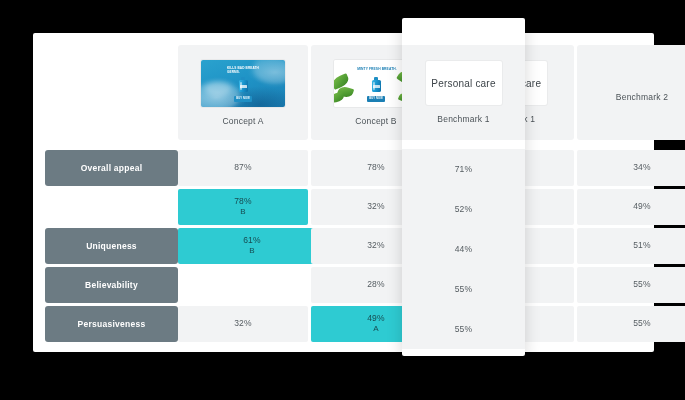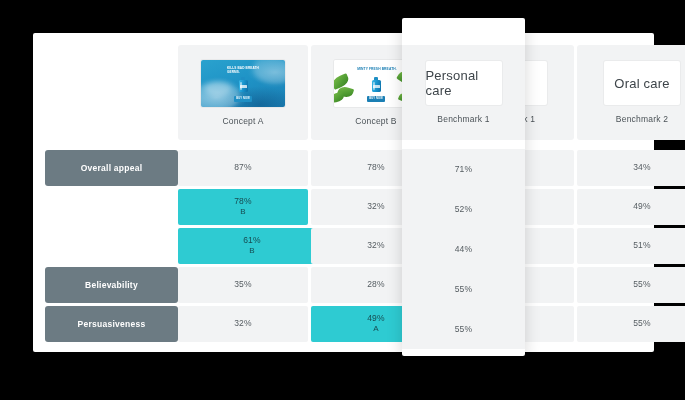--- a/index.html
+++ b/index.html
@@ -82,21 +82,21 @@
 
   
   .bm-box {
     width: 76px;
     height: 44px;
     background: #ffffff;
     border-radius: 2px;
     display: flex;
     align-items: center;
     justify-content: center;
-    font-size: 13px;
+    font-size: 10px;
     color: #3d4449;
     letter-spacing: 0.2px;
     box-shadow: 0 0 0 1px rgba(0,0,0,0.03);
   }
 
   
   .row {
     position: absolute;
     left: 0;
     width: 100%;
@@ -368,21 +368,20 @@
                 <div class="btn-now">BUY NOW</div>
               </div>
             </div>
             <div class="thumb-cap">Concept B</div>
           </div>
           <div class="hdr-cell" style="left: 399px; width: 130px;">
             <div class="bm-box">Personal care</div>
             <div class="thumb-cap">Benchmark 1</div>
           </div>
           <div class="hdr-cell" style="left: 532px; width: 130px;">
-            <div class="bm-box">Oral care</div>
             <div class="thumb-cap">Benchmark 2</div>
           </div>
         </div>
 
       <div id="tbl-body">
           <div class="row" style="top: 105px;">
             <div class="lbl">Overall appeal</div>
             <div class="cell" style="left: 133px; width: 130px;">
               <div class="pct">87%</div>
             </div>
@@ -405,39 +404,37 @@
               <div class="pct">32%</div>
             </div>
             <div class="cell" style="left: 399px; width: 130px;">
               <div class="pct">52%</div>
             </div>
             <div class="cell" style="left: 532px; width: 130px;">
               <div class="pct">49%</div>
             </div>
           </div>
           <div class="row" style="top: 183px;">
+            <div class="lbl">Uniqueness</div>
             <div class="cell hl" style="left: 133px; width: 148px;">
               <div class="pct">61%</div>
               <div class="win">B</div>
             </div>
             <div class="cell" style="left: 266px; width: 130px;">
               <div class="pct">32%</div>
             </div>
             <div class="cell" style="left: 399px; width: 130px;">
               <div class="pct">44%</div>
             </div>
             <div class="cell" style="left: 532px; width: 130px;">
               <div class="pct">51%</div>
             </div>
           </div>
           <div class="row" style="top: 222px;">
             <div class="lbl">Believability</div>
-            <div class="cell" style="left: 133px; width: 130px;">
-              <div class="pct">35%</div>
-            </div>
             <div class="cell" style="left: 266px; width: 130px;">
               <div class="pct">28%</div>
             </div>
             <div class="cell" style="left: 399px; width: 130px;">
               <div class="pct">55%</div>
             </div>
             <div class="cell" style="left: 532px; width: 130px;">
               <div class="pct">55%</div>
             </div>
           </div>

